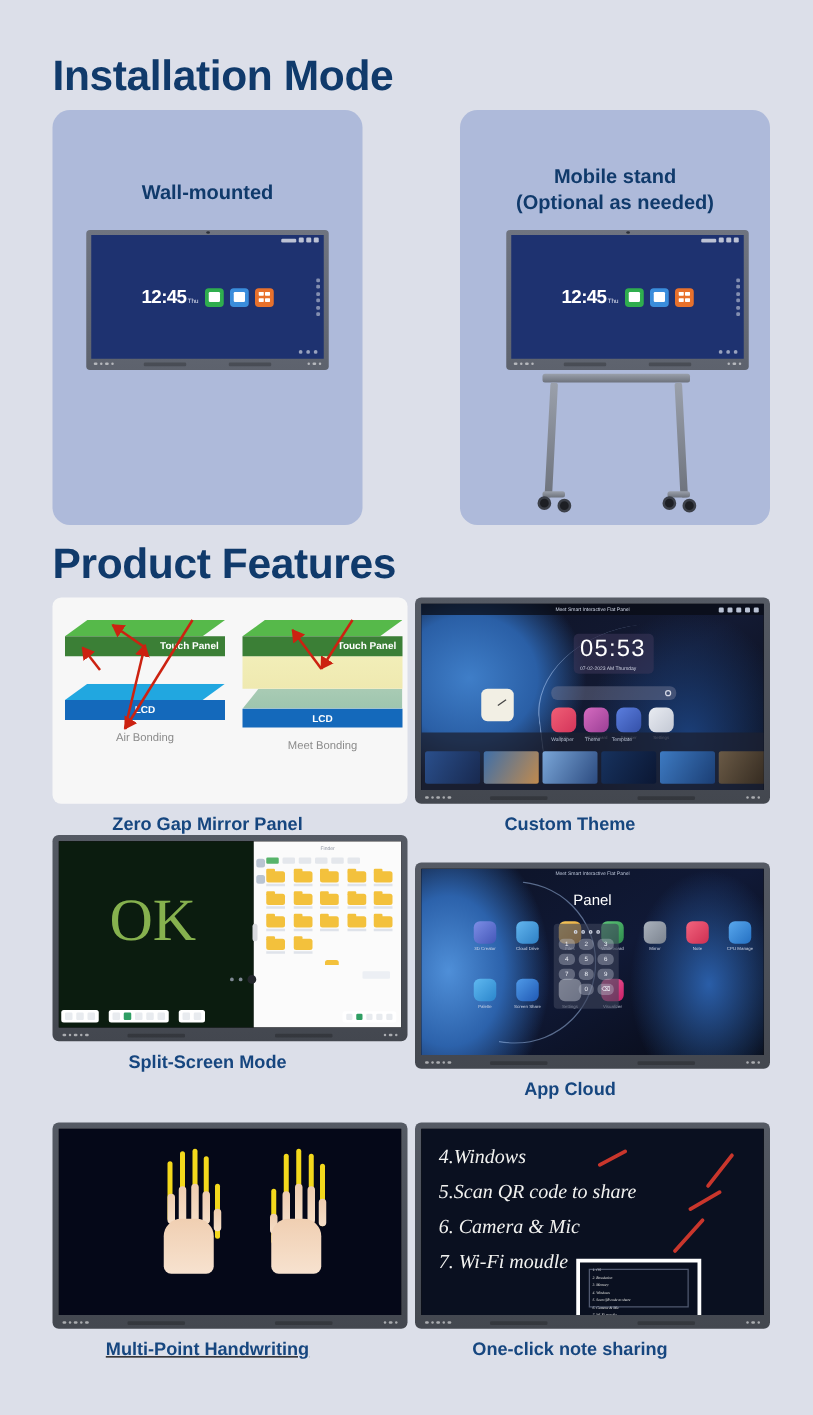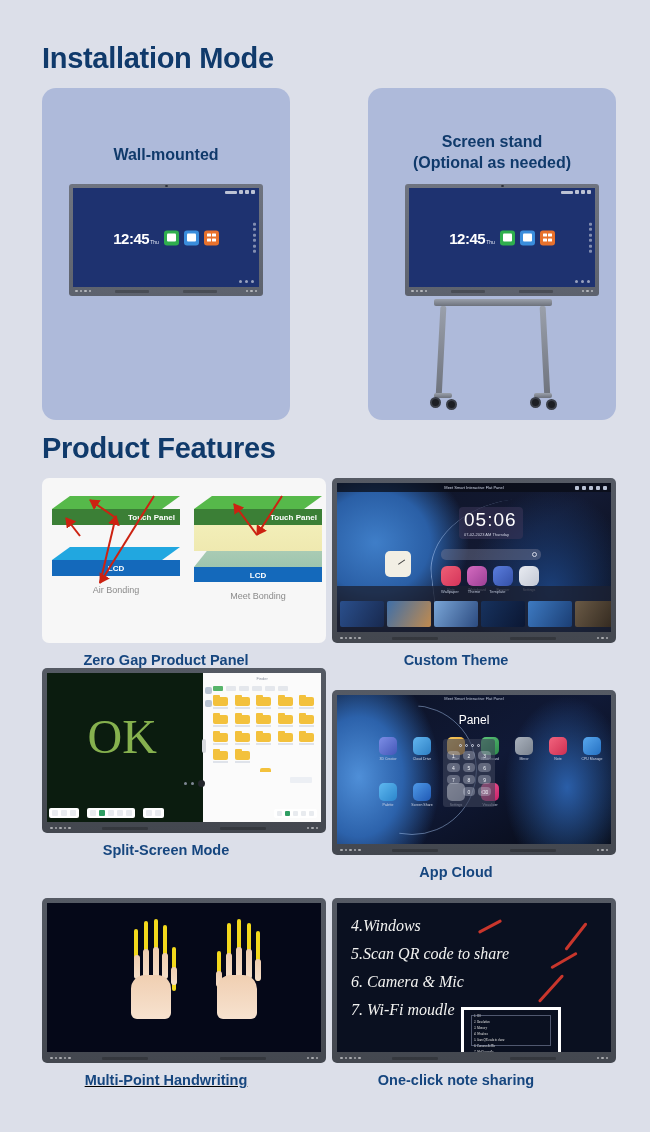--- a/index.html
+++ b/index.html
@@ -7,21 +7,21 @@
     width: 650px; height: 1132px;
     background: #dcdfe9;
     font-family: "Liberation Sans", sans-serif;
     overflow: hidden;
   }
   .page { position: relative; width: 650px; height: 1132px; }
 
   
   .section-title {
     color: #103a6b;
-    font-size: 29px;
+    font-size: 34px;
     font-weight: bold;
     letter-spacing: -0.3px;
   }
   #installation-title { position: absolute; left: 42px; top: 42px; }
   #features-title     { position: absolute; left: 42px; top: 432px; }
 
   
   .install-card {
     position: absolute;
     background: #aebada;
@@ -523,21 +523,21 @@
             <i></i>
             <i></i>
             <i></i>
           </span>
       </div>
     </div>
   </div>
 
   <div class="install-card" id="card-mobile">
     <div class="install-label">
-      <span>Screen stand</span><br>
+      <span>Mobile stand</span><br>
       <span>(Optional as needed)</span>
     </div>
 
     <div class="display" style="left:37px; top:96px; width:194px; height:112px;">
       <div class="cam"></div>
       <div class="screen">
         <div class="hs-status">
           <i class="w"></i>
             <i></i>
             <i></i>
@@ -659,21 +659,21 @@
             <path d="M74,40 L48,22"></path>
             <path d="M38,58 L24,40"></path>
           </g>
           <g stroke="#cc2211" stroke-width="2" fill="none" marker-end="url(#ah)">
             <path d="M240,18 L215,57"></path>
             <path d="M215,57 L192,26"></path>
           </g>
         </svg>
       </div>
     </div>
-    <div class="caption">Zero Gap Product Panel</div>
+    <div class="caption">Zero Gap Mirror Panel</div>
   </div>
 
   <div class="feature" id="feat-1">
     <div class="photo-frame">
       <div class="cam"></div>
       <div class="inner">
         <div class="theme-bg"></div>
         <div class="theme-diag"></div>
 
         <div class="theme-topbar">
@@ -681,21 +681,21 @@
           <span class="r">
               <i></i>
               <i></i>
               <i></i>
               <i></i>
               <i></i>
             </span>
         </div>
 
         <div class="theme-clockbox">
-          <div class="big">05:06</div>
+          <div class="big">05:53</div>
           <div class="sub">07-02-2023  AM  Thursday</div>
         </div>
 
         <div class="theme-analog"></div>
 
         <div class="theme-search">
           <i></i>
         </div>
 
         <div class="theme-apps">

